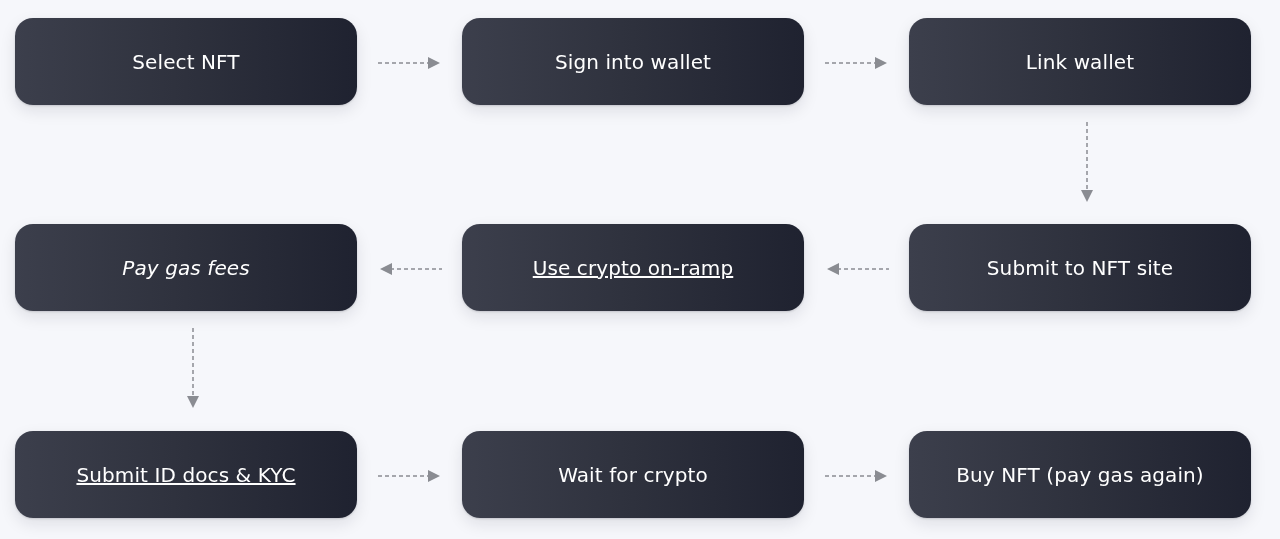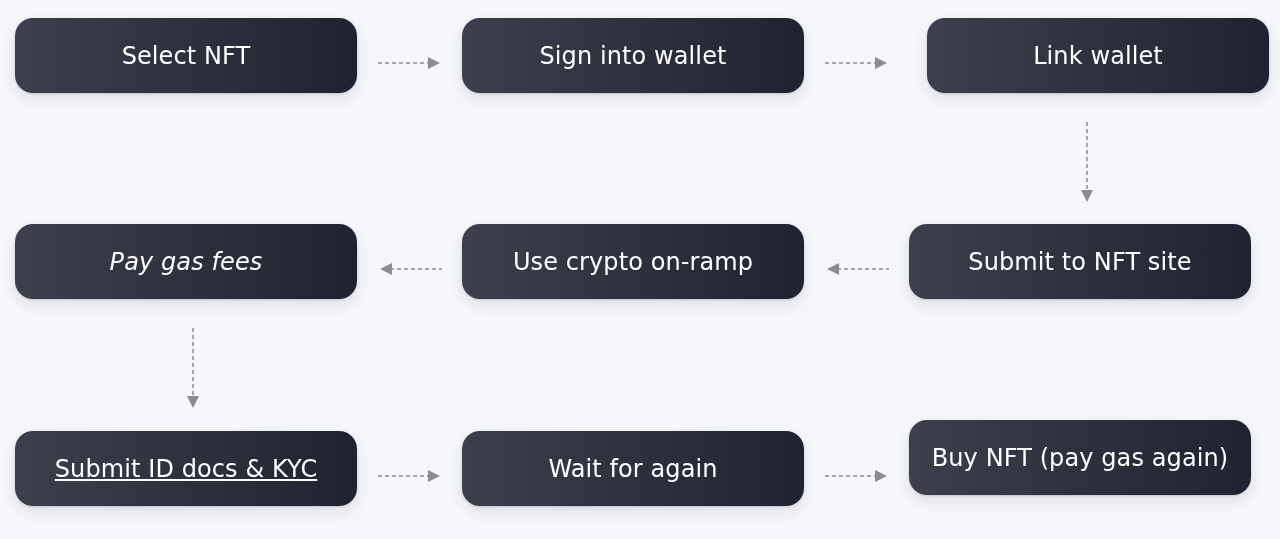--- a/index.html
+++ b/index.html
@@ -4,63 +4,63 @@
 <style>
   html, body { margin: 0; padding: 0; }
   body {
     width: 1280px; height: 539px; overflow: hidden;
     background: #f6f7fb;
     font-family: "DejaVu Sans", "Liberation Sans", sans-serif;
     position: relative;
   }
   .node {
     position: absolute;
-    width: 342px; height: 75px;
+    width: 342px; height: 87px;
     border-radius: 18px;
     background: linear-gradient(90deg, #3c3f4c 0%, #2e313d 50%, #1f2230 100%);
     box-shadow: 0 6px 16px rgba(20, 24, 40, 0.10), 0 1px 2px rgba(20,24,40,0.15);
     display: flex; align-items: center; justify-content: center;
     color: #ffffff;
-    font-size: 24px;
+    font-size: 20px;
     letter-spacing: 0.1px;
     box-sizing: border-box;
   }
   .arrow { position: absolute; }
   .arrow svg { display: block; overflow: visible; }
 </style>
 </head>
 <body>
 
 <div class="node" style="left:15px; top:18px;">
   <span>Select NFT</span>
 </div>
 <div class="node" style="left:462px; top:18px;justify-content:center;">
   <span>Sign into wallet</span>
 </div>
-<div class="node" style="left:909px; top:18px;margin-left:18px;">
+<div class="node" style="left:909px; top:18px;">
   <span>Link wallet</span>
 </div>
 
 <div class="node" style="left:909px; top:224px;">
   <span>Submit to NFT site</span>
 </div>
-<div class="node" style="left:462px; top:224px;">
+<div class="node" style="left:462px; top:224px;text-decoration:underline;">
   <span>Use crypto on-ramp</span>
 </div>
 <div class="node" style="left:15px; top:224px;font-style:italic;">
   <span>Pay gas fees</span>
 </div>
 
 <div class="node" style="left:15px; top:431px;text-decoration:underline;">
   <span>Submit ID docs &amp; KYC</span>
 </div>
 <div class="node" style="left:462px; top:431px;">
-  <span>Wait for again</span>
+  <span>Wait for crypto</span>
 </div>
-<div class="node" style="left:909px; top:420px;">
+<div class="node" style="left:909px; top:431px;">
   <span>Buy NFT (pay gas again)</span>
 </div>
 
 <div class="arrow" style="left:378px; top:56px;">
   <svg width="64" height="14">
       <line x1="0" y1="7" x2="52" y2="7" stroke="#8a8c92" stroke-width="1.5" stroke-dasharray="4,3"></line>
       <polygon points="50,1 62,7 50,13" fill="#8a8c92"></polygon>
     </svg>
 </div>
 <div class="arrow" style="left:825px; top:56px;">

